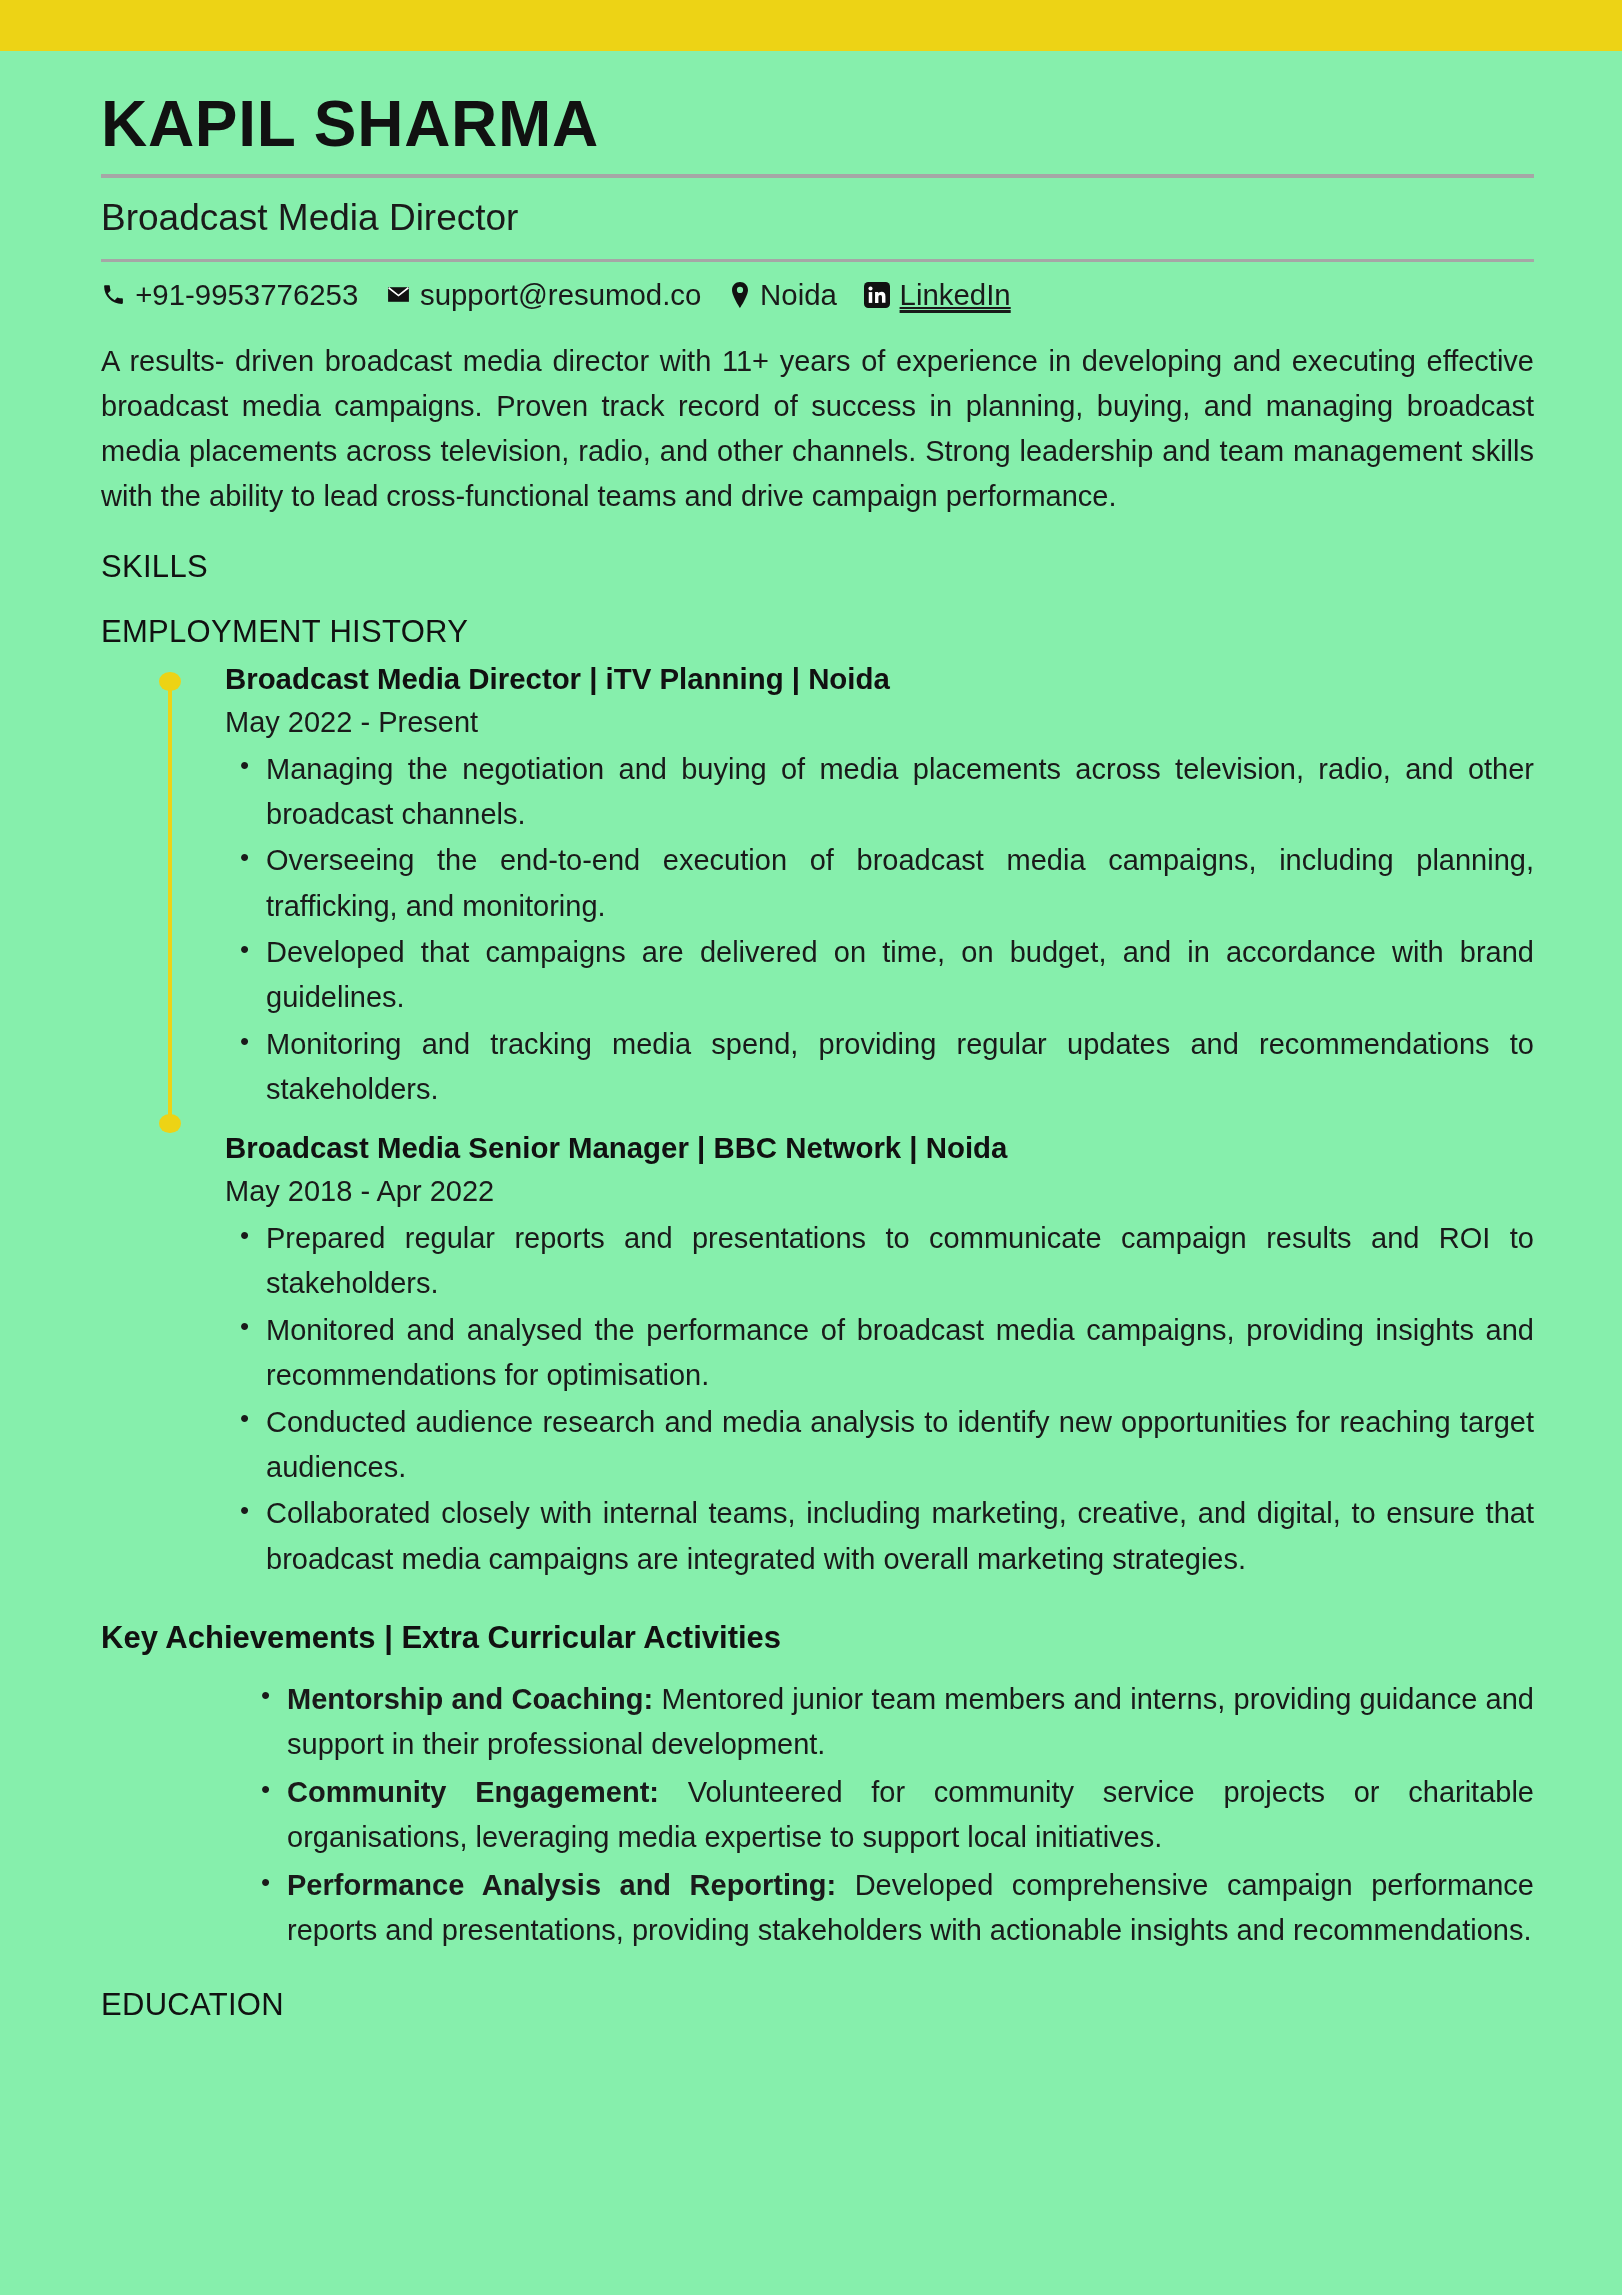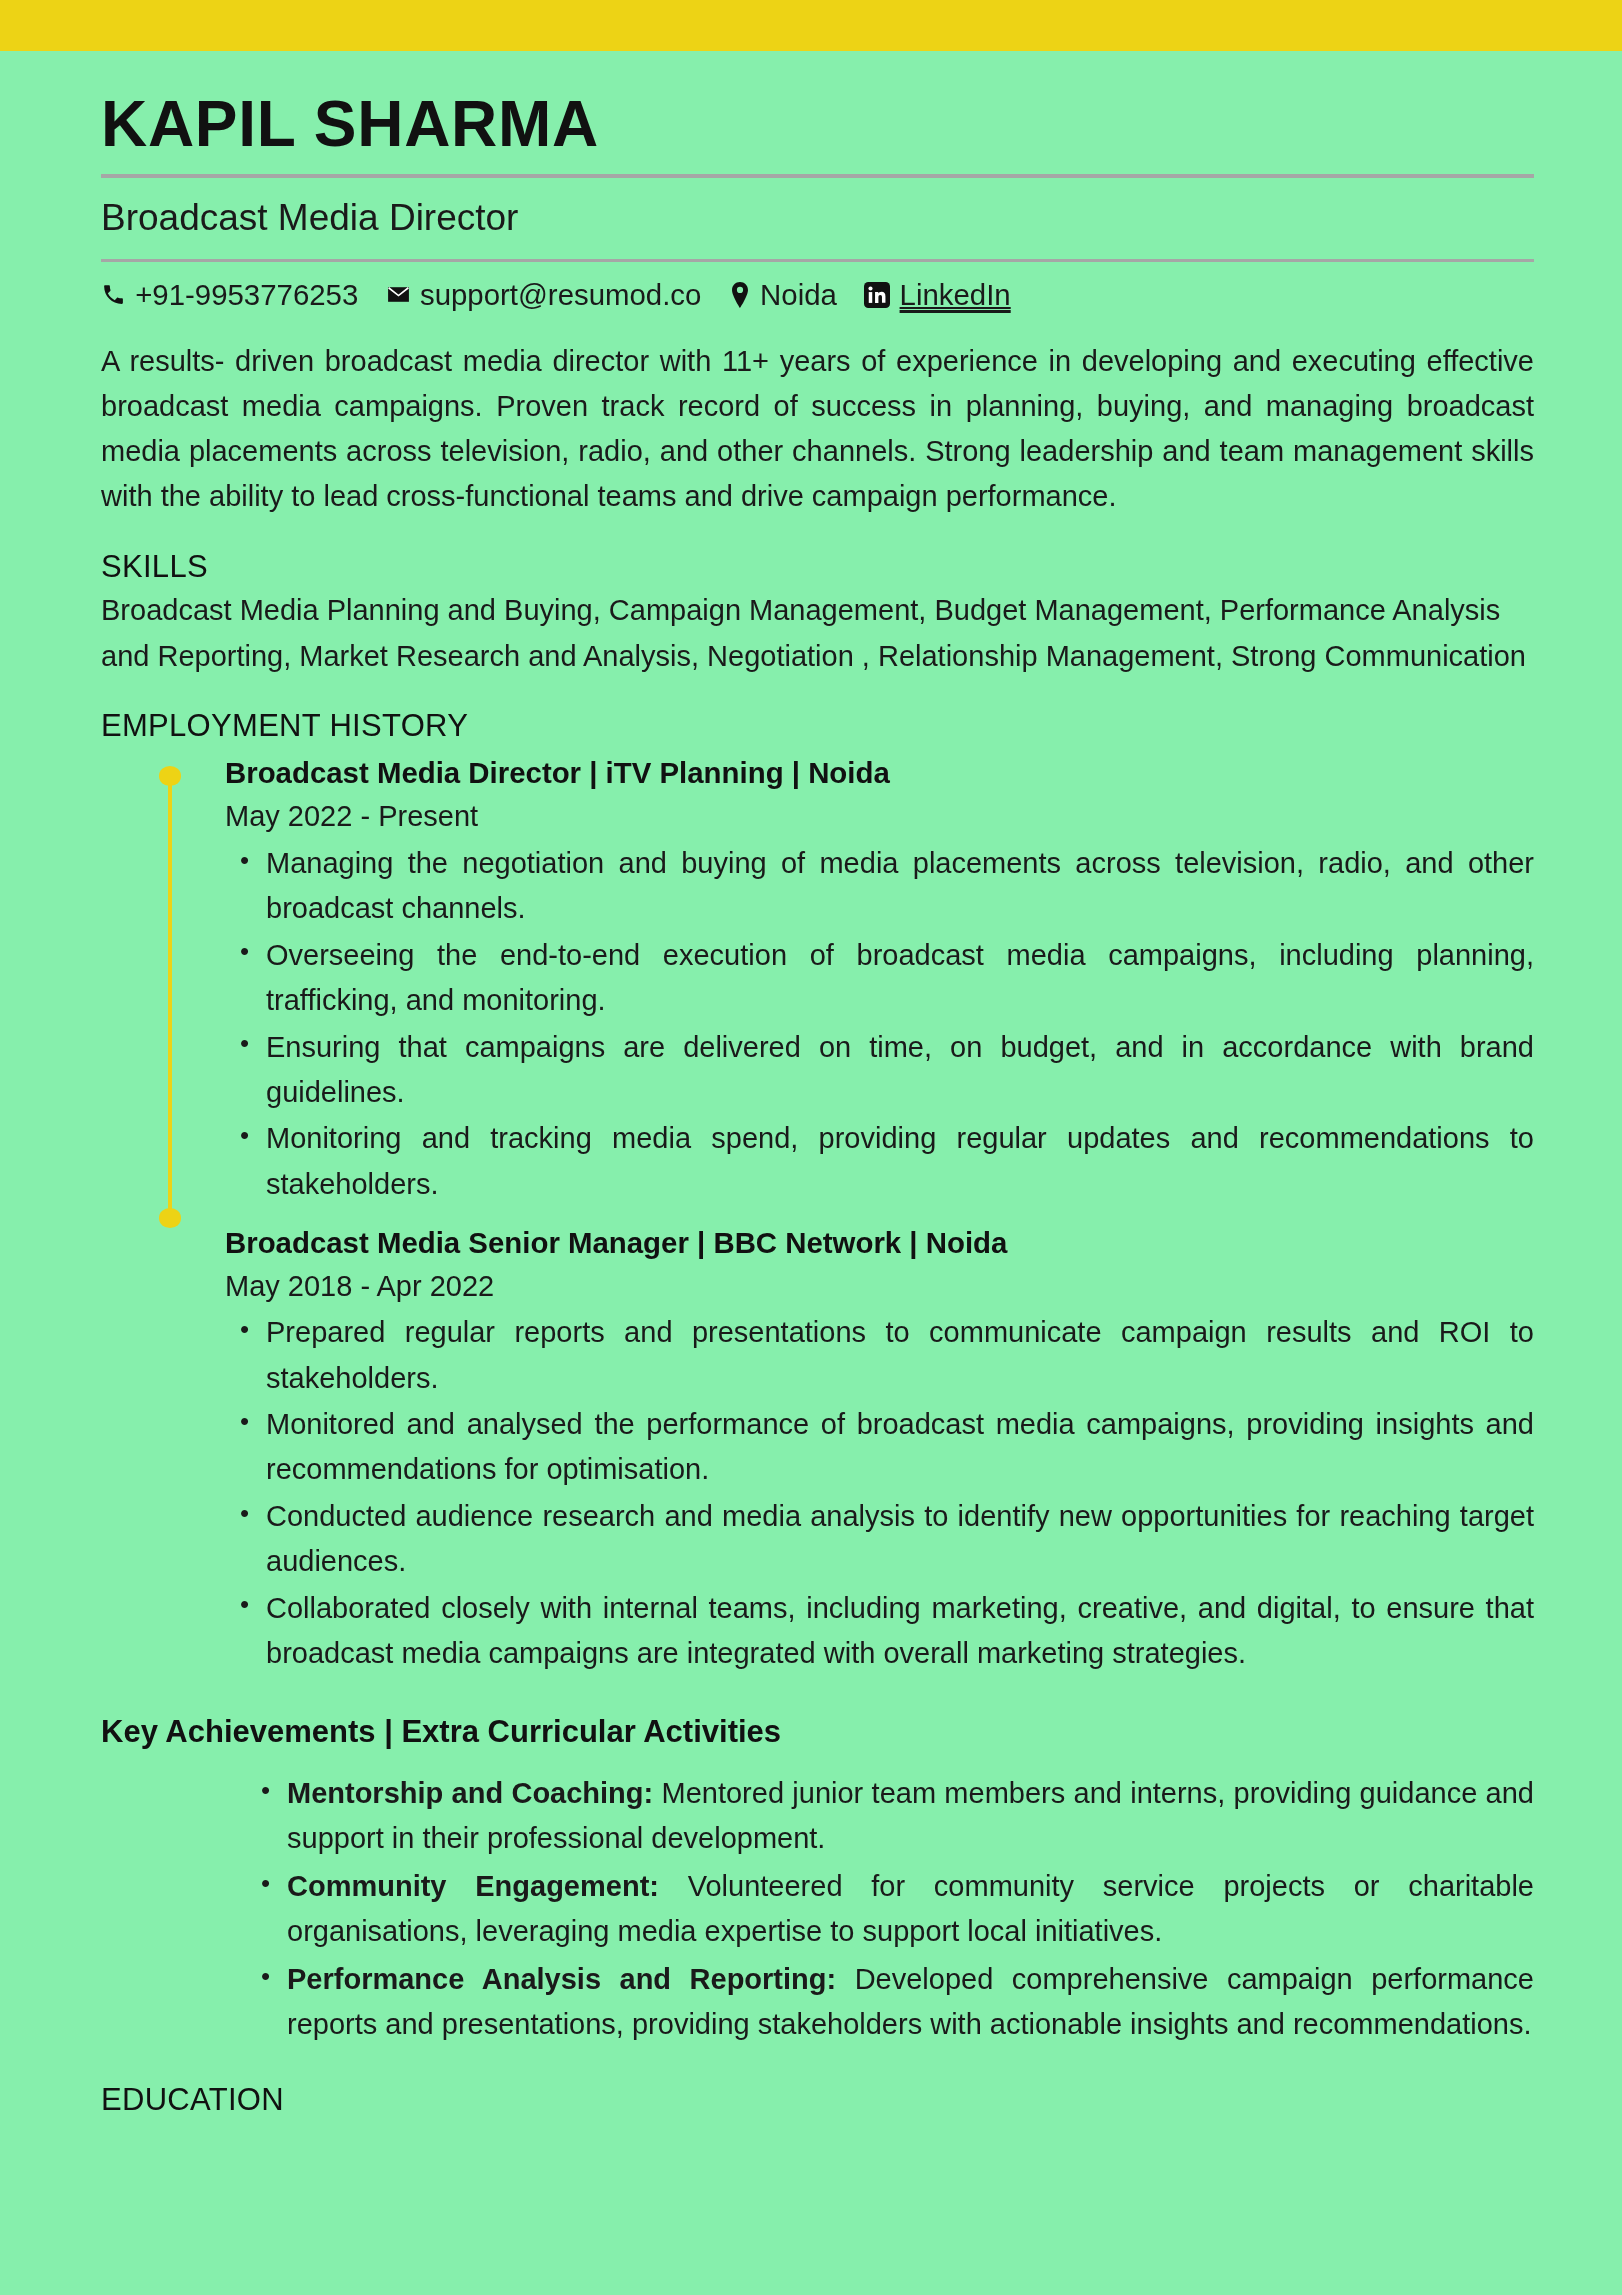--- a/index.html
+++ b/index.html
@@ -288,39 +288,38 @@
           </svg>
         </span>
         <span class="contact-text contact-link">LinkedIn</span>
       </div>
 
     </div>
 
     <p class="summary">A results- driven broadcast media director with 11+ years of experience in developing and executing effective broadcast media campaigns. Proven track record of success in planning, buying, and managing broadcast media placements across television, radio, and other channels. Strong leadership and team management skills with the ability to lead cross-functional teams and drive campaign performance.</p>
 
     <h2 class="section-title">SKILLS</h2>
-    <p class="skills-text">Broadcast Media Planning and Buying, Campaign Management, Budget Management, Performance Analysis and Reporting, Market Research and Analysis, Negotiation , Relationship Management, Strong Communication</p>
 
     <h2 class="section-title">EMPLOYMENT HISTORY</h2>
 
     <div class="employment">
 
       <div class="timeline">
         <div class="timeline-line"></div>
         <div class="timeline-dot top"></div>
         <div class="timeline-dot bottom"></div>
       </div>
 
       <div class="job">
         <div class="job-heading">Broadcast Media Director  | iTV Planning |  Noida</div>
         <div class="job-dates">May 2022 - Present</div>
         <ul class="bullets">
           <li>Managing the negotiation and buying of media placements across television, radio, and other broadcast channels.</li>
           <li>Overseeing the end-to-end execution of broadcast media campaigns, including planning, trafficking, and monitoring.</li>
-          <li>Ensuring that campaigns are delivered on time, on budget, and in accordance with brand guidelines.</li>
+          <li>Developed that campaigns are delivered on time, on budget, and in accordance with brand guidelines.</li>
           <li>Monitoring and tracking media spend, providing regular updates and recommendations to stakeholders.</li>
         </ul>
       </div>
 
       <div class="job" style="margin-top:17px;">
         <div class="job-heading">Broadcast Media Senior Manager  | BBC Network |  Noida</div>
         <div class="job-dates">May 2018 - Apr 2022</div>
         <ul class="bullets">
           <li>Prepared regular reports and presentations to communicate campaign results and ROI to stakeholders.</li>
           <li>Monitored and analysed the performance of broadcast media campaigns, providing insights and recommendations for optimisation.</li>

